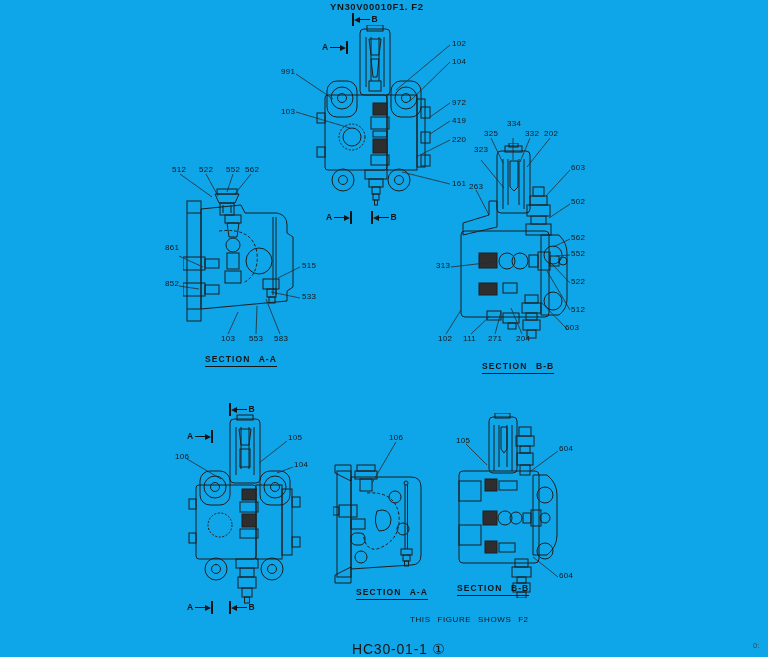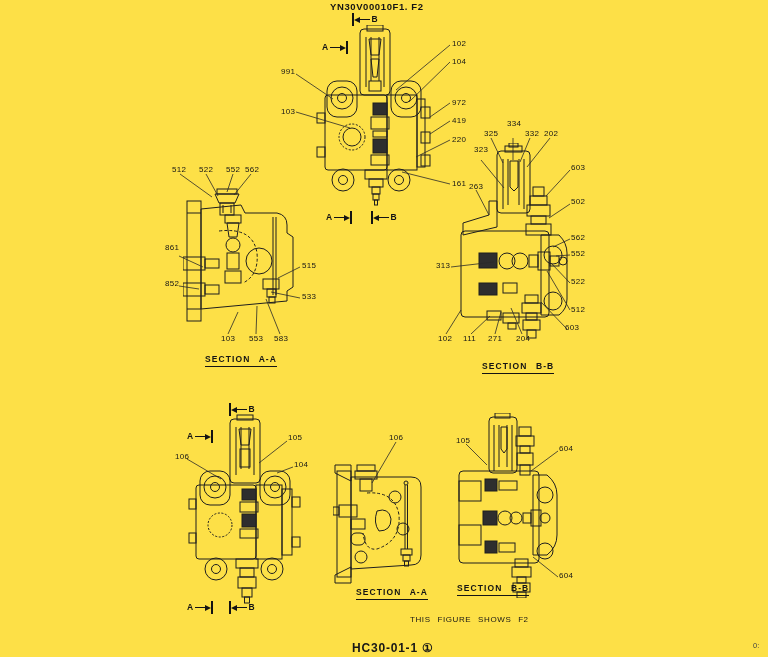--- a/index.html
+++ b/index.html
@@ -2,21 +2,21 @@
 <html><head>
 <meta charset="utf-8">
 <style>
   * { margin:0; padding:0; box-sizing:border-box; }
   html,body { background:#ffffff; }
   body {
     width:768px; height:657px; overflow:hidden;
     font-family:"Liberation Sans", sans-serif;
     color:#1a1a1a;
   }
-  .page { position:relative; width:768px; height:657px; background:#fde047; }
+  .page { position:relative; width:768px; height:657px; background:#0ea5e9; }
   .title {
     position:absolute; font-size:9.5px; font-weight:bold;
     letter-spacing:.6px; color:#141414;
   }
   .callout {
     position:absolute; font-size:8px; letter-spacing:.3px;
     line-height:1; color:#161616; white-space:nowrap;
   }
   .seclabel {
     position:absolute; font-size:8.5px; font-weight:bold;
@@ -26,21 +26,21 @@
   .marker {
     position:absolute; display:flex; align-items:center;
     font-size:8.5px; font-weight:bold; color:#141414; line-height:1;
   }
   .marker .lab { padding:0 2px; }
   .marker .shaft { width:10px; height:1.2px; background:#141414; }
   .marker .headR { width:0; height:0; border-left:6px solid #141414; border-top:3px solid transparent; border-bottom:3px solid transparent; }
   .marker .headL { width:0; height:0; border-right:6px solid #141414; border-top:3px solid transparent; border-bottom:3px solid transparent; }
   .marker .tick { width:1.5px; height:13px; background:#141414; }
   .footnote { position:absolute; font-size:8px; letter-spacing:.6px; word-spacing:4px; color:#161616; white-space:nowrap; }
-  .docnum { position:absolute; font-size:12px; letter-spacing:.8px; color:#161616; white-space:nowrap;font-weight:bold; }
+  .docnum { position:absolute; font-size:14px; letter-spacing:.8px; color:#161616; white-space:nowrap; }
   .corner { position:absolute; font-size:7.5px; color:#444; }
   svg.draw, svg.overlay { position:absolute; }
   svg.overlay { left:0; top:0; pointer-events:none; }
 </style>
 </head>
 <body>
 
 <div class="page">
 
   <div class="title" style="left:330px;top:1px">YN30V00010F1. F2</div>

